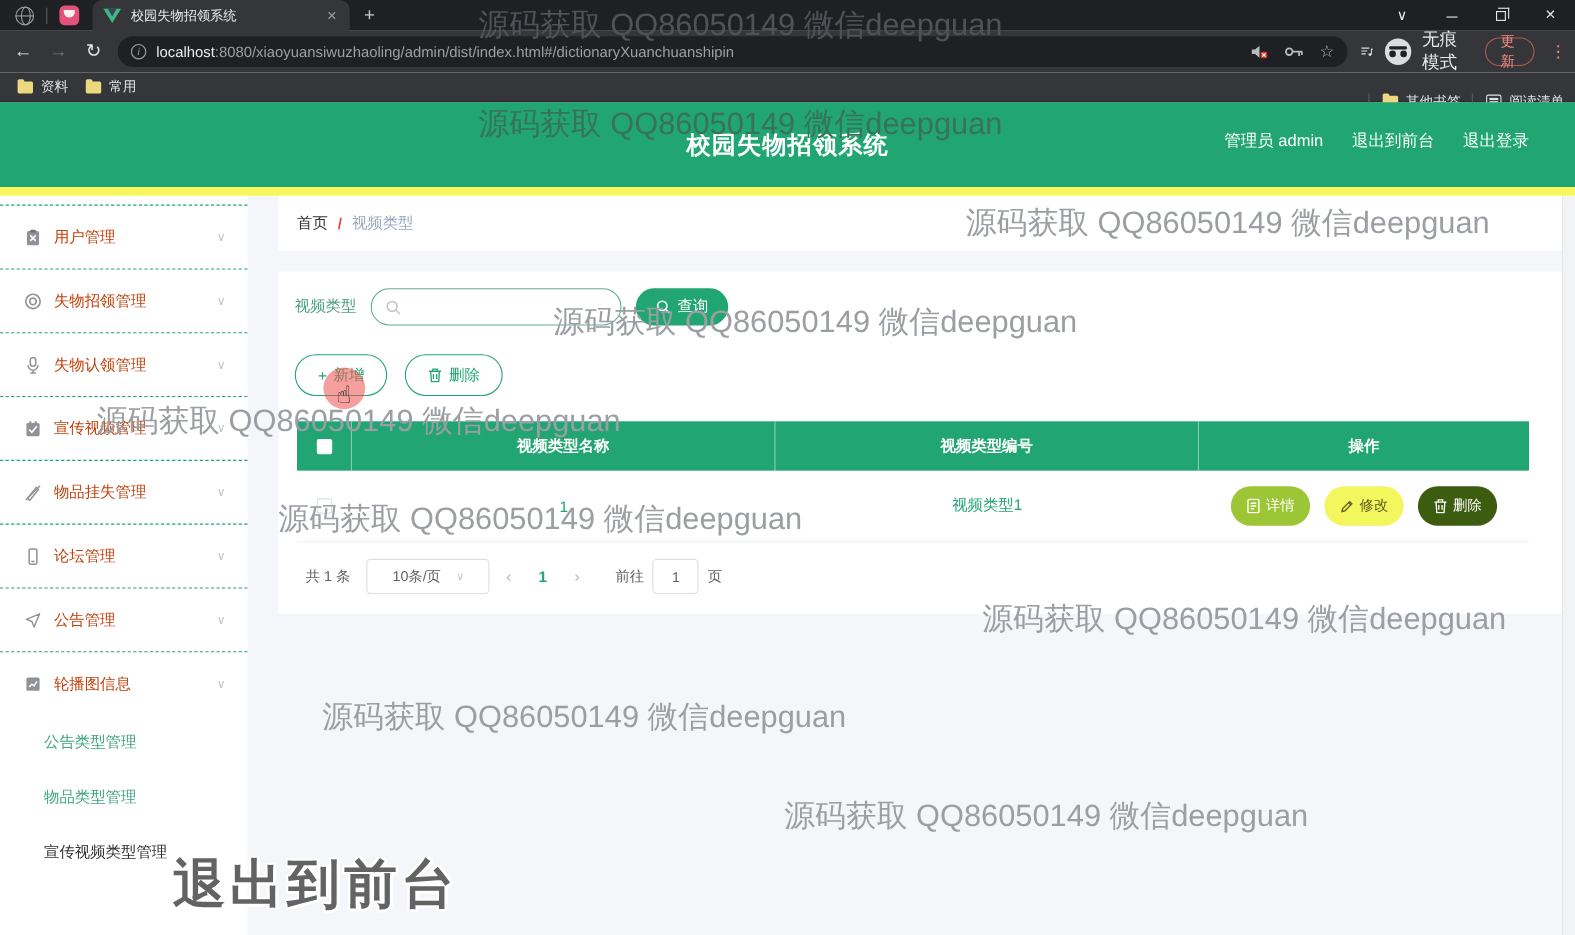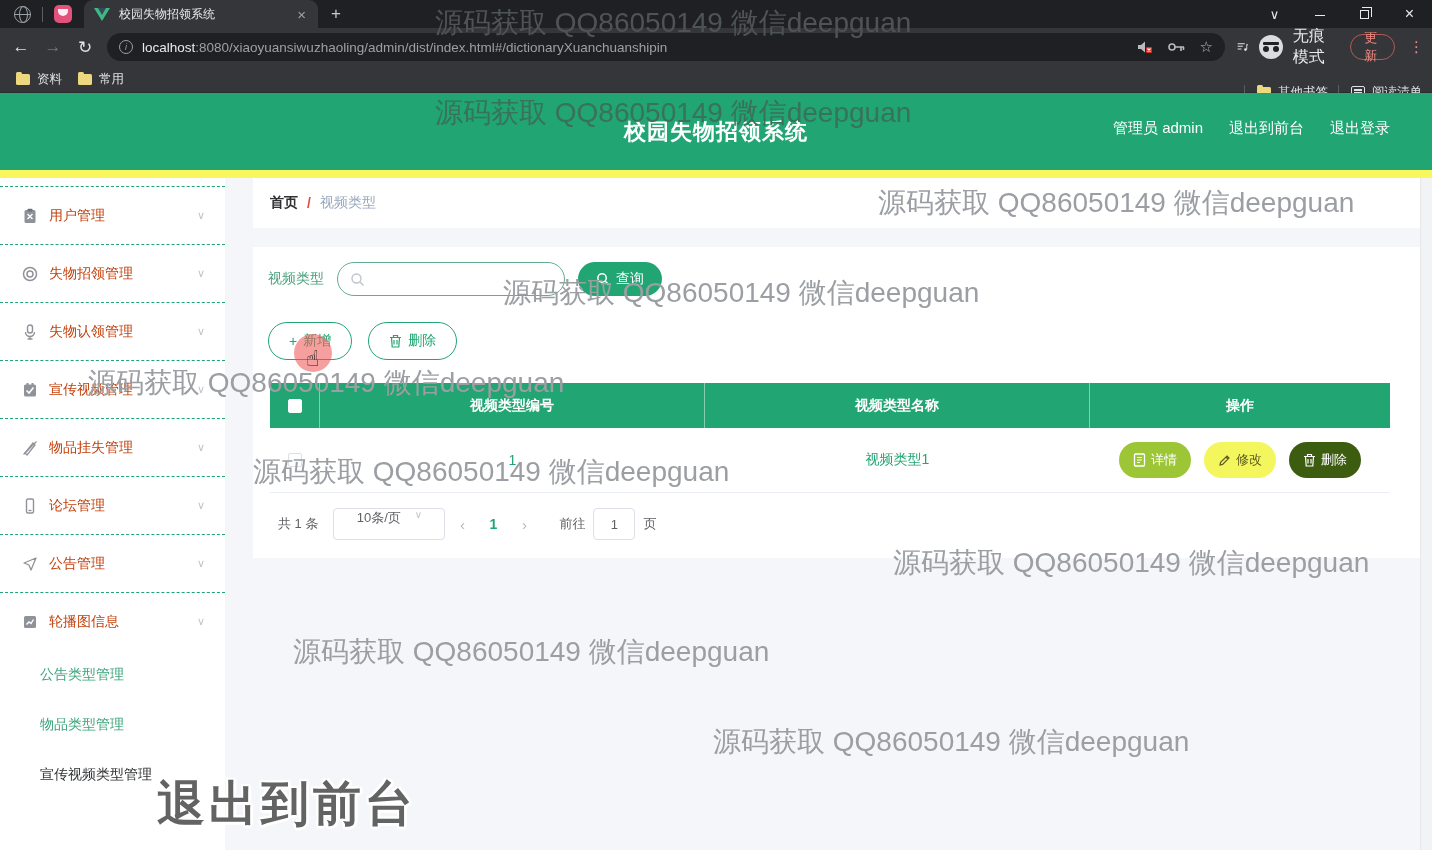--- a/index.html
+++ b/index.html
@@ -62,21 +62,21 @@
   .sidebar { position:absolute; top:178px; left:0; width:225px; bottom:0; background:#fff; padding-top:8px; }
   .s-item { height:58px; border-top:1px dashed #21a573; display:flex; align-items:center; padding:0 20px 0 22px; }
   .s-icon { width:16px; height:16px; flex:none; }
   .s-label { font-size:14px; color:#c2410c; margin-left:11px; flex:1; }
   .s-arrow { color:#c0c4cc; font-size:11px; }
   .s-sub { height:50px; display:flex; align-items:center; padding-left:40px; font-size:14px; color:#3da57c; }
   .s-sub.active { color:#2f3133; }
 
   
   .crumb-panel { position:absolute; left:253px; top:178px; width:1167px; height:50px; background:#fff; display:flex; align-items:center; padding-left:17px; font-size:14px; }
-  .crumb-home { color:#303133; font-weight:bold; }
+  .crumb-home { color:#303133; font-weight:normal; }
   .crumb-sep { color:#e64c3c; margin:0 9px; font-weight:bold; }
   .crumb-cur { color:#97a8be; }
 
   .panel { position:absolute; left:253px; top:247px; width:1167px; height:311px; background:#fff; }
   .search-row { position:absolute; left:15px; top:15px; display:flex; align-items:center; }
   .search-label { font-size:14px; color:#4aa17f; margin-right:13px; }
   .search-input { width:228px; height:34px; border:1px solid #63ad8e; border-radius:17px; background:#fff; display:flex; align-items:center; padding-left:12px; }
   .query-btn { margin-left:13px; height:34px; border-radius:17px; background:#21a573; color:#fff; font-size:14px; display:flex; align-items:center; gap:6px; padding:0 18px; border:none; }
   .btn-row { position:absolute; left:15px; top:75px; display:flex; gap:16px; }
   .ghost-btn { height:38px; border-radius:19px; border:1px solid #21a573; background:#fff; color:#21a573; font-size:14px; display:flex; align-items:center; gap:6px; padding:0 20px; }
@@ -90,21 +90,21 @@
   .td { display:flex; align-items:center; justify-content:center; }
   .checkbox { width:14px; height:14px; border:1px solid #dcdfe6; border-radius:2px; background:#fff; }
   .checkbox.onhead { border-color:#fff; }
   .rowbtn { height:36px; border-radius:18px; font-size:13px; display:flex; align-items:center; gap:5px; padding:0 14px; border:none; }
   .b-detail { background:#9cc636; color:#fff; margin-right:13px; }
   .b-edit { background:#f4f65e; color:#5c5c1e; margin-right:13px; }
   .b-del { background:#3c5d10; color:#fff; }
 
   .pager { position:absolute; left:25px; top:261px; display:flex; align-items:center; font-size:13px; color:#606266; }
   .p-total { margin-right:15px; }
-  .p-size { width:112px; height:32px; border:1px solid #dcdfe6; border-radius:4px; display:flex; justify-content:center; gap:14px; background:#fff; }
+  .p-size { width:112px; height:32px; border:1px solid #dcdfe6; border-radius:4px; display:flex; align-items:center; justify-content:center; gap:14px; background:#fff; }
   .p-size .s-arrow { font-size:10px; }
   .p-arrow { color:#b4b7bd; font-size:15px; width:34px; text-align:center; }
   .p-cur { color:#21a573; font-weight:bold; font-size:14px; width:28px; text-align:center; }
   .p-goto { margin-left:18px; margin-right:8px; }
   .p-input { width:42px; height:32px; border:1px solid #dcdfe6; border-radius:4px; text-align:center; font-size:13px; color:#606266; margin-right:8px; background:#fff; font-family:inherit; }
 
   .scrollstrip { position:absolute; right:0; top:178px; width:12px; bottom:0; background:#f2f3f5; border-left:1px solid #e7e8ea; }
 
   
   .wm { position:absolute; font-size:28px; color:#9b9ea2; white-space:nowrap; z-index:50; pointer-events:none; }
@@ -309,22 +309,22 @@
         </svg>
       <span>删除</span>
     </button>
   </div>
 
   <div class="grid">
     <div class="thead">
       <div class="th c-check">
           <span class="checkbox onhead"></span>
         </div>
+      <div class="th c-name">视频类型名称</div>
       <div class="th c-id">视频类型编号</div>
-      <div class="th c-name">视频类型名称</div>
       <div class="th c-op">操作</div>
     </div>
     <div class="trow">
       <div class="td c-check">
           <span class="checkbox"></span>
         </div>
       <div class="td c-id">1</div>
       <div class="td c-name">视频类型1</div>
       <div class="td c-op">
         <button class="rowbtn b-detail">

